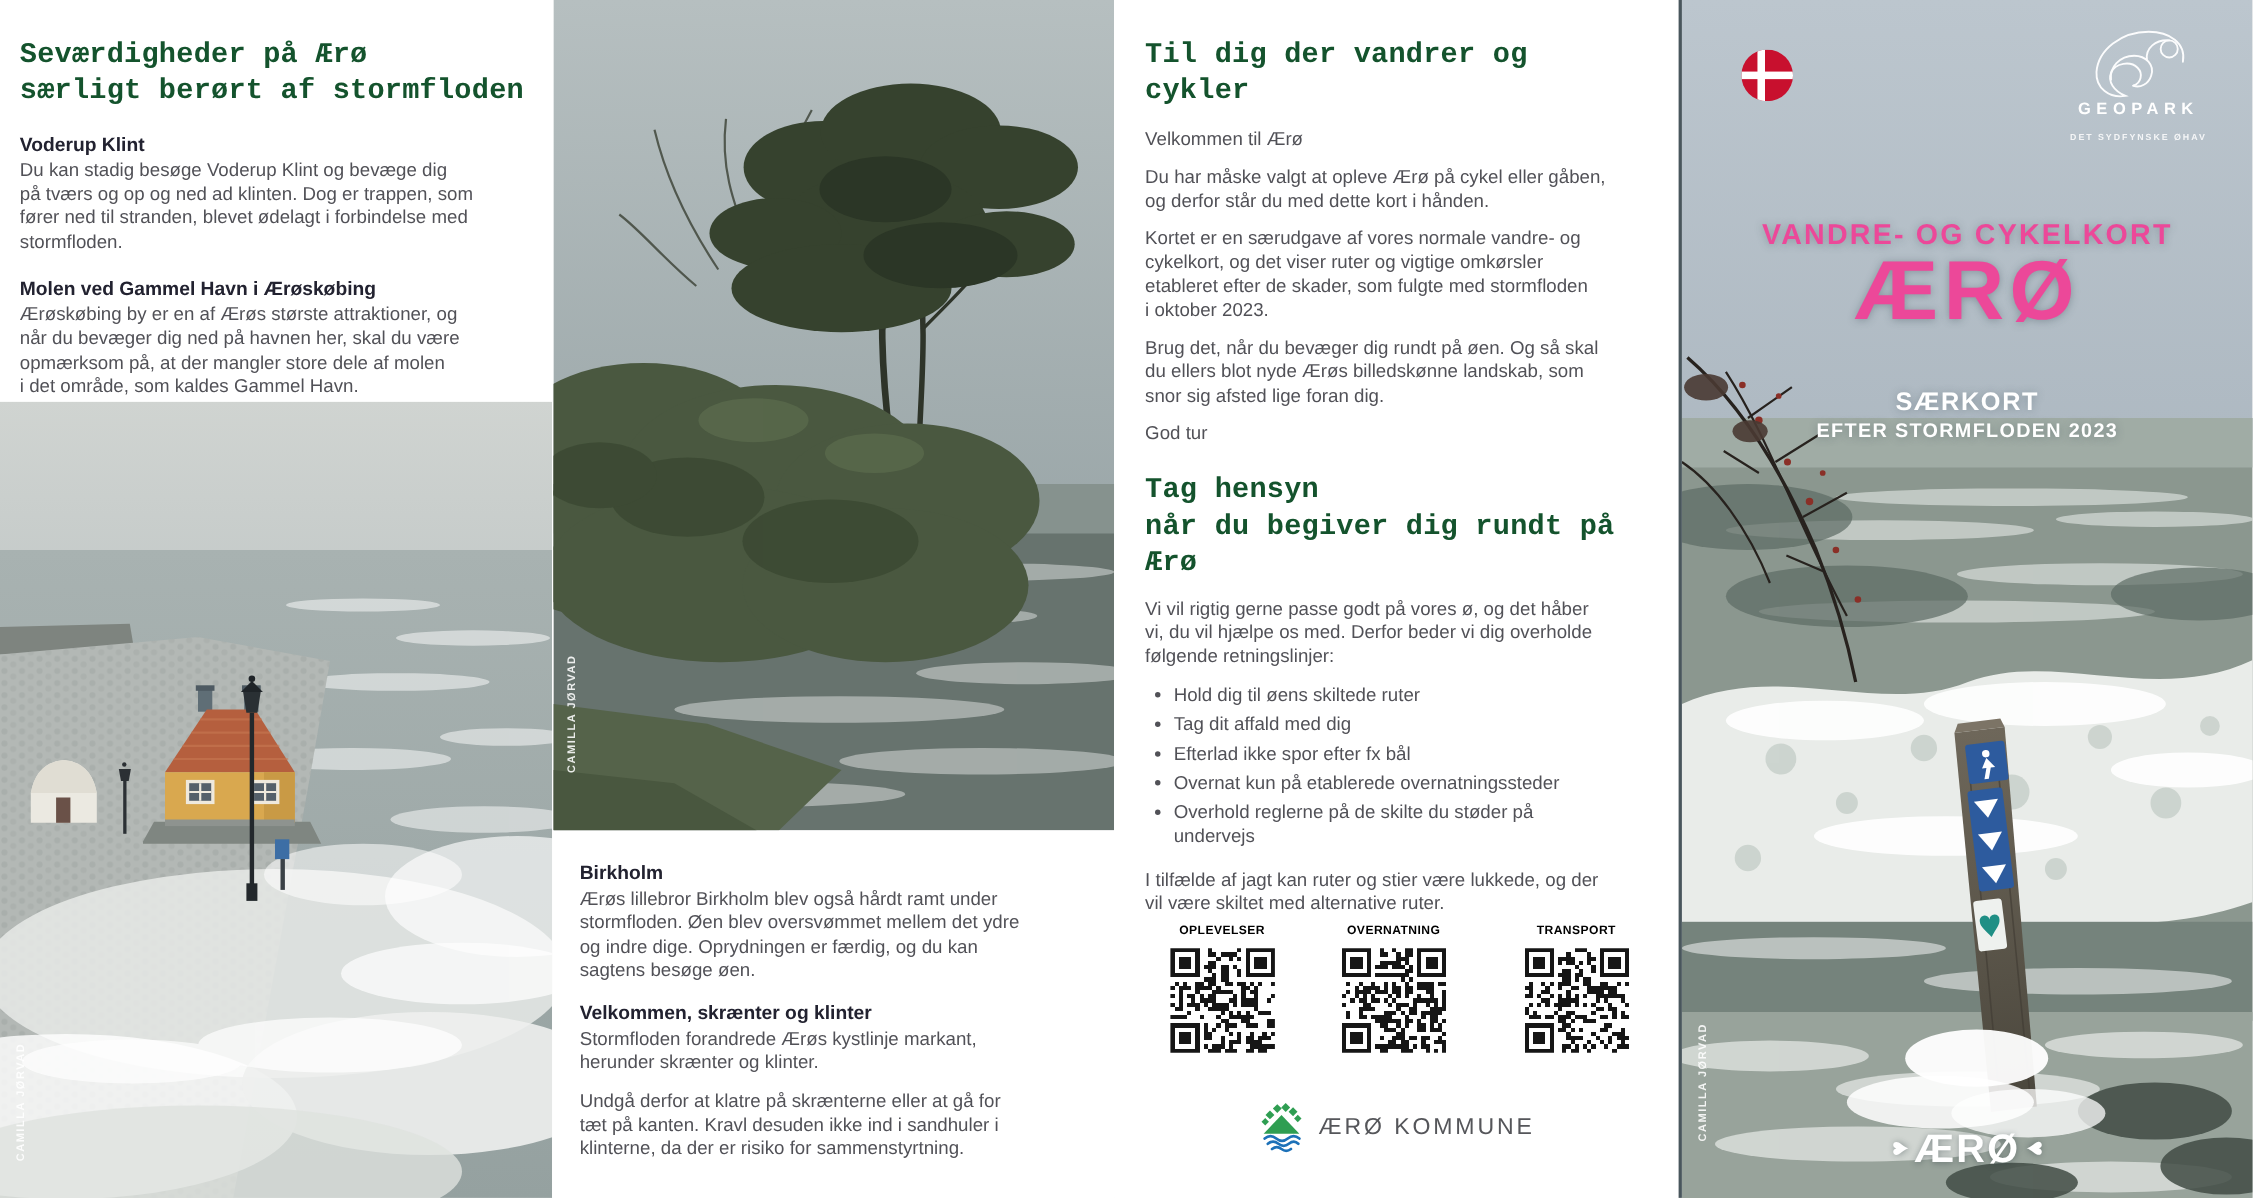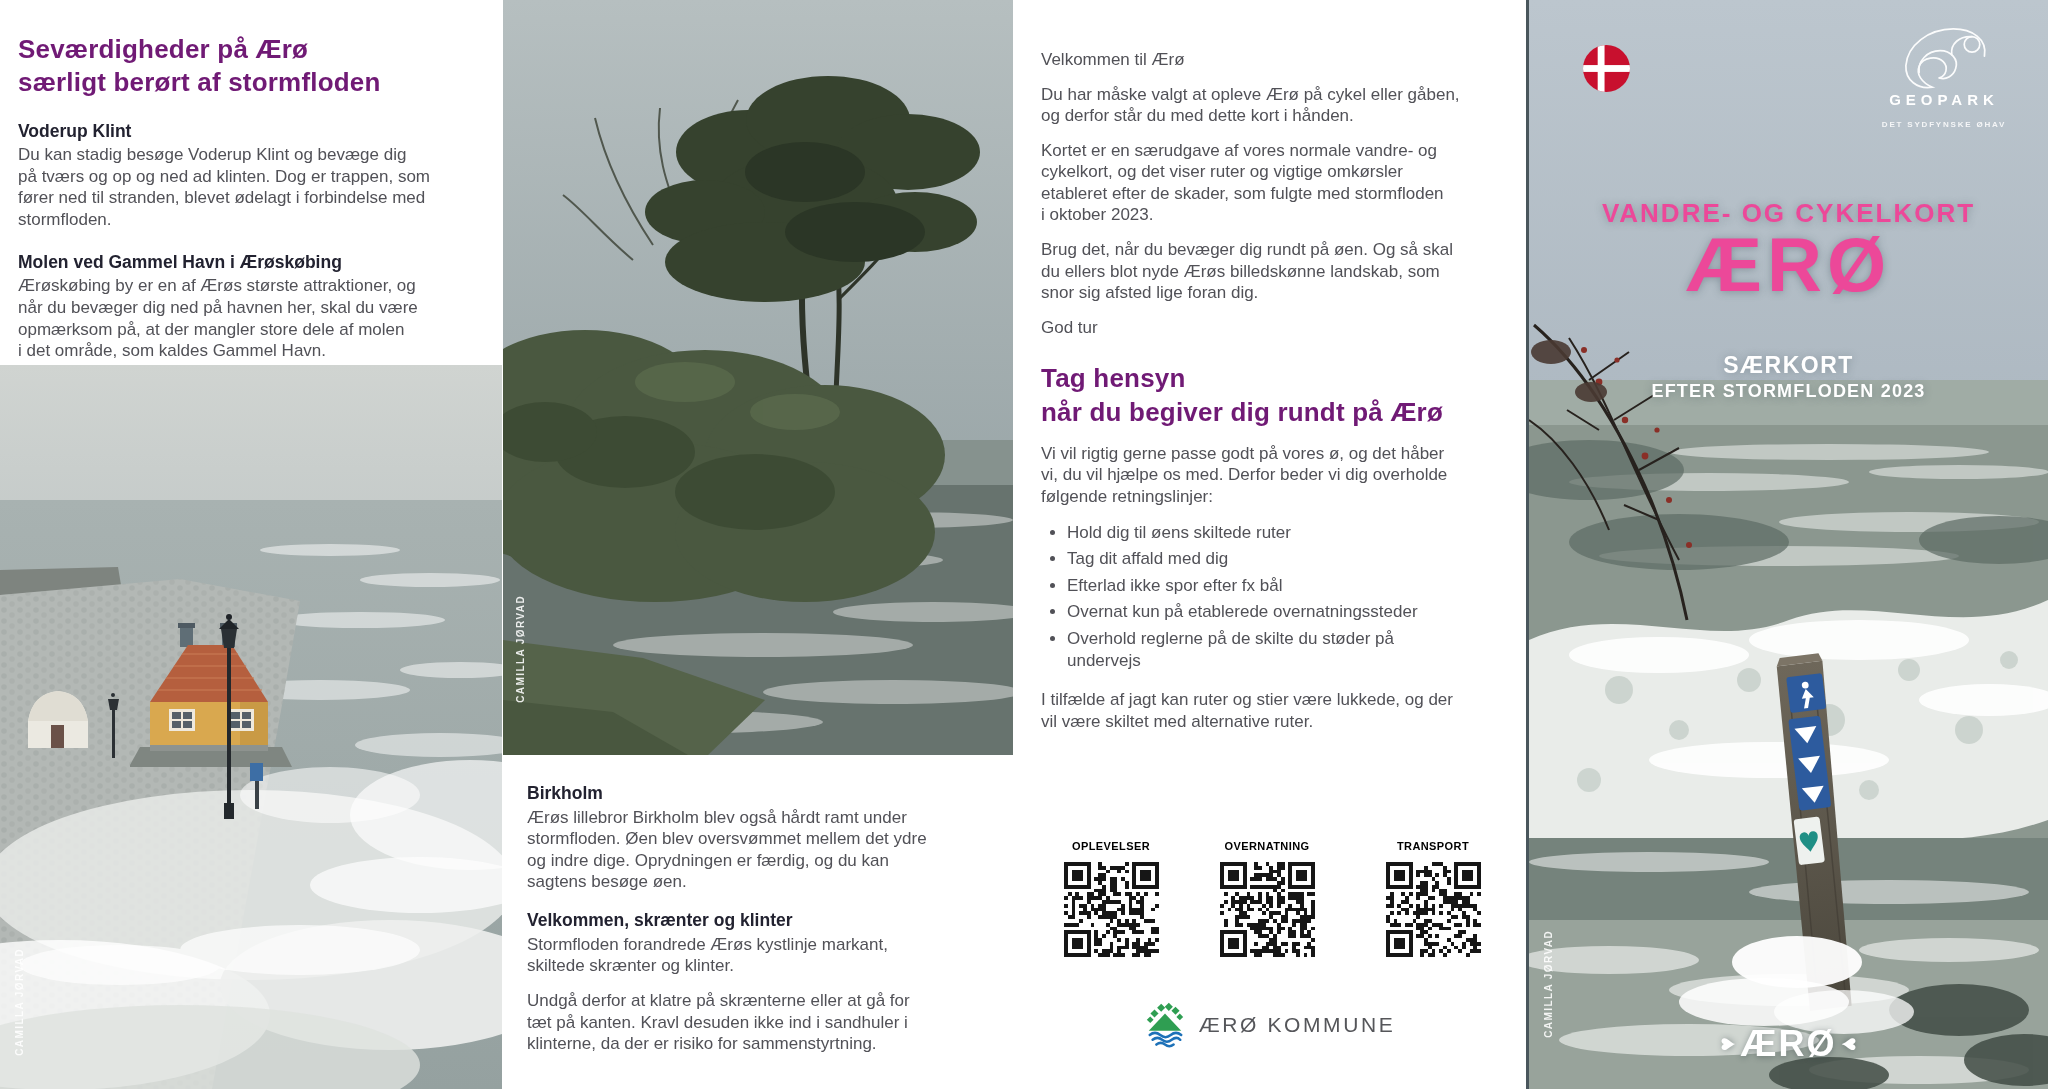--- a/index.html
+++ b/index.html
@@ -3,21 +3,21 @@
 <meta charset="utf-8">
 <style>
   html,body{margin:0;padding:0;background:#e8e8e8;}
   .page{
     position:relative;width:2048px;height:1089px;background:#ffffff;
     overflow:hidden;font-family:"Liberation Sans",sans-serif;
     -webkit-font-smoothing:antialiased;
   }
   .panel{position:absolute;top:0;height:1089px;}
   
-  h1,h2{margin:0;font-size:26px;font-weight:800;line-height:1.28;color:#701a75;letter-spacing:.2px;}
+  h1,h2{margin:0;font-size:26px;font-weight:800;line-height:1.28;color:#14532d;letter-spacing:.2px;font-family:Liberation Mono, monospace;}
   h3{margin:0;font-size:17.5px;font-weight:700;color:#222230;line-height:1.3;}
   p,li{margin:0;font-size:17px;line-height:1.27;color:#515157;white-space:pre-line;}
   p{margin-bottom:13px;}
   .panel1{left:0;width:502px;background:#fff;}
   .p1-text{position:relative;padding:33px 20px 0 18px;z-index:2;}
   .p1-text h3{margin-top:20px;margin-bottom:2px;}
   .panel2{left:503px;width:510px;background:#fff;}
   .p2-text{position:relative;padding:27px 30px 0 24px;z-index:2;}
   .p2-text h3{margin-bottom:2px;}
   .p2-text h3.second{margin-top:16px;}
@@ -257,30 +257,31 @@
     <div class="credit credit2">CAMILLA JØRVAD</div>
 
     <div class="p2-text" style="position:absolute;top:755px;left:0;width:100%;">
       <h3>Birkholm</h3>
       <p>Ærøs lillebror Birkholm blev også hårdt ramt under
 stormfloden. Øen blev oversvømmet mellem det ydre
 og indre dige. Oprydningen er færdig, og du kan
 sagtens besøge øen.</p>
       <h3 class="second">Velkommen, skrænter og klinter</h3>
       <p>Stormfloden forandrede Ærøs kystlinje markant,
-skiltede skrænter og klinter.</p>
+herunder skrænter og klinter.</p>
       <p>Undgå derfor at klatre på skrænterne eller at gå for
 tæt på kanten. Kravl desuden ikke ind i sandhuler i
 klinterne, da der er risiko for sammenstyrtning.</p>
     </div>
   </section>
 
   <section class="panel panel3">
     <div class="p3-text">
       <h1>
+        <span style="display:block">Til dig der vandrer og cykler</span>
       </h1>
       <p>Velkommen til Ærø</p>
       <p>Du har måske valgt at opleve Ærø på cykel eller gåben,
 og derfor står du med dette kort i hånden.</p>
       <p>Kortet er en særudgave af vores normale vandre- og
 cykelkort, og det viser ruter og vigtige omkørsler
 etableret efter de skader, som fulgte med stormfloden
 i oktober 2023.</p>
       <p>Brug det, når du bevæger dig rundt på øen. Og så skal
 du ellers blot nyde Ærøs billedskønne landskab, som

